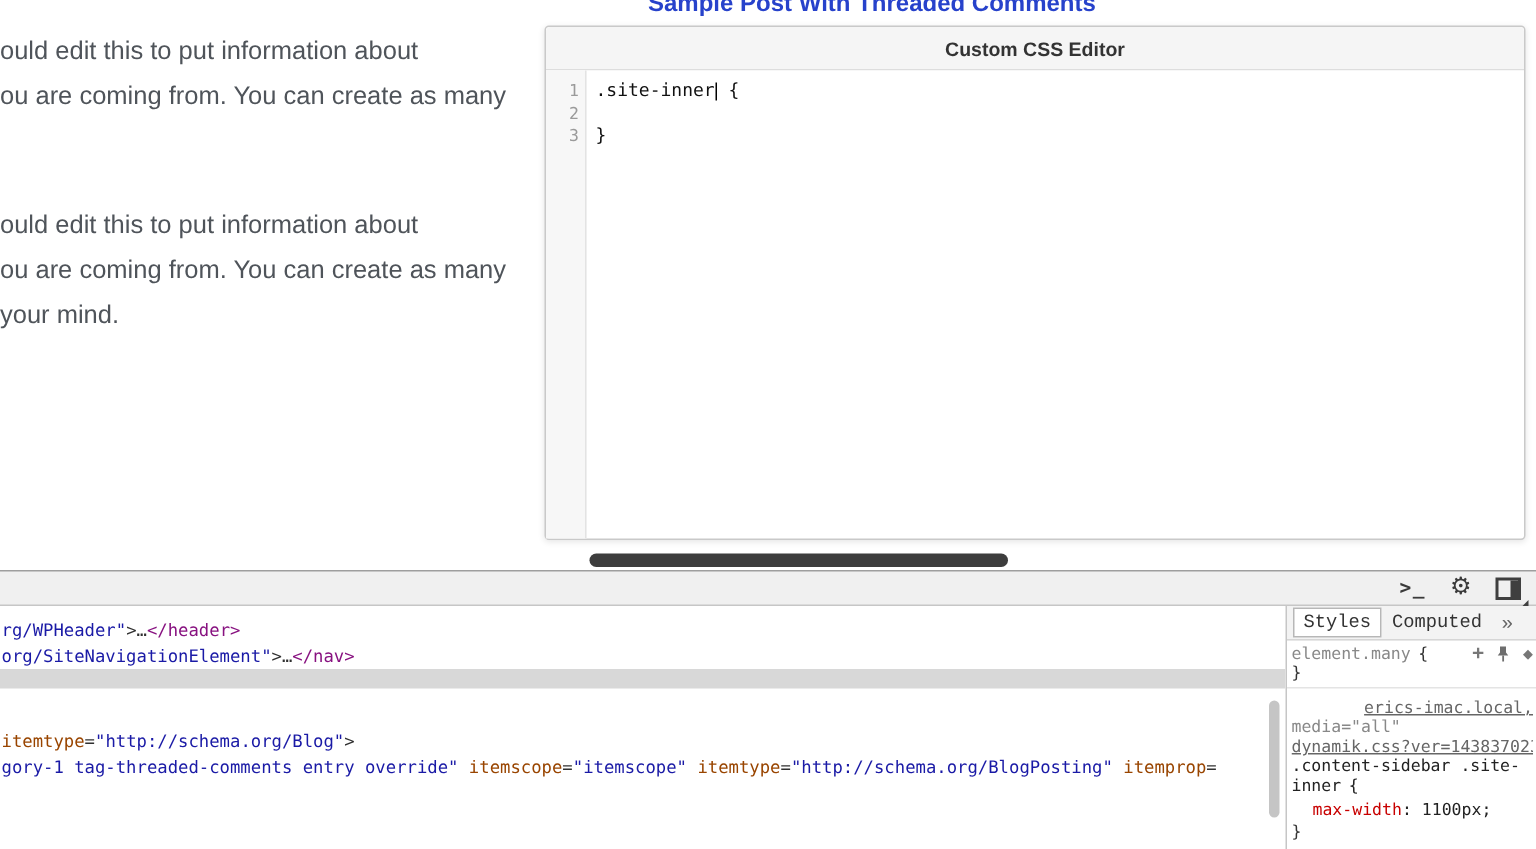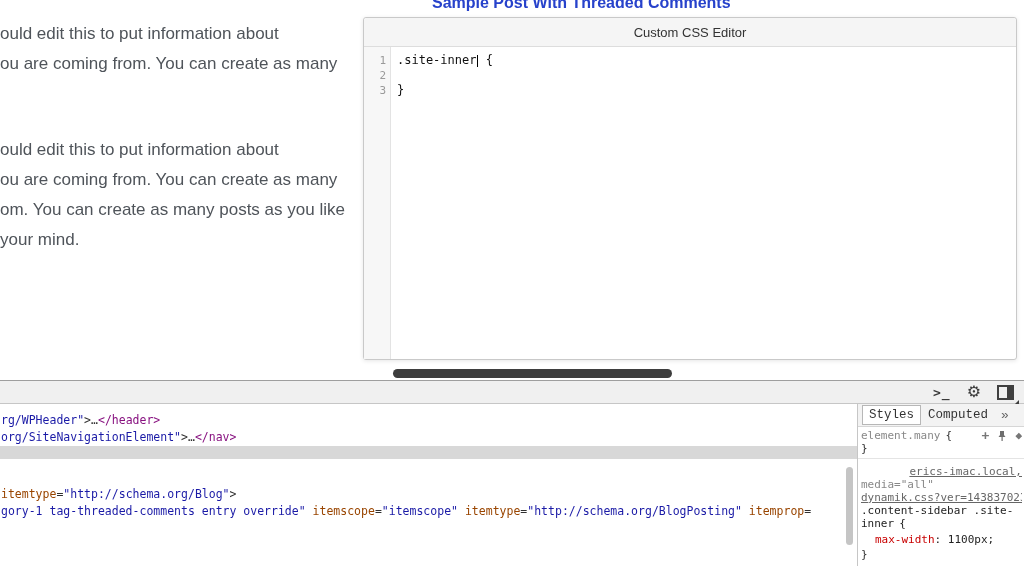--- a/index.html
+++ b/index.html
@@ -14,21 +14,21 @@
              color:#4f545a;}
   .para-1{top:19px;}
   .para-2{top:135px;}
 
   
   .css-editor{position:absolute;left:363px;top:17px;width:654px;height:343px;background:#fff;
               border:1px solid #c9c9c9;border-radius:3px;box-sizing:border-box;
               box-shadow:0 1px 4px rgba(0,0,0,0.10);z-index:3;}
   .css-editor-header{height:28px;background:#f5f5f5;border-bottom:1px solid #ddd;
                      border-radius:3px 3px 0 0;display:flex;align-items:center;justify-content:center;
-                     font-weight:normal;font-size:13px;color:#333;}
+                     font-weight:bold;font-size:13px;color:#333;}
   .css-editor-body{position:absolute;top:29px;left:0;right:0;bottom:0;display:flex;
                    font-family:"DejaVu Sans Mono",monospace;}
   .ed-gutter{width:27px;background:#f7f7f7;border-right:1px solid #e3e3e3;padding-top:6px;
              box-sizing:border-box;}
   .ed-gutter div{height:15px;line-height:15px;text-align:right;padding-right:4px;
                  font-size:11px;color:#9a9a9a;}
   .ed-code{flex:1;padding:6px 0 0 6px;}
   .ed-code .code-line{height:15px;line-height:15px;font-size:12px;color:#111;white-space:pre;}
   .caret{display:inline-block;width:0;height:12px;border-left:1px solid #000;
          vertical-align:text-bottom;margin-left:1px;}
@@ -106,21 +106,20 @@
   <div class="page">
     <a class="post-link">Sample Post With Threaded Comments</a>
 
     <div class="page-para para-1">
         <div>ould edit this to put information about</div>
         <div>ou are coming from. You can create as many</div>
       </div>
     <div class="page-para para-2">
         <div>ould edit this to put information about</div>
         <div>ou are coming from. You can create as many</div>
-        <div>om. You can create as many posts as you like</div>
         <div> your mind.</div>
       </div>
 
     <div class="css-editor">
       <div class="css-editor-header">Custom CSS Editor</div>
       <div class="css-editor-body">
         <div class="ed-gutter">
             <div>1</div>
             <div>2</div>
             <div>3</div>

